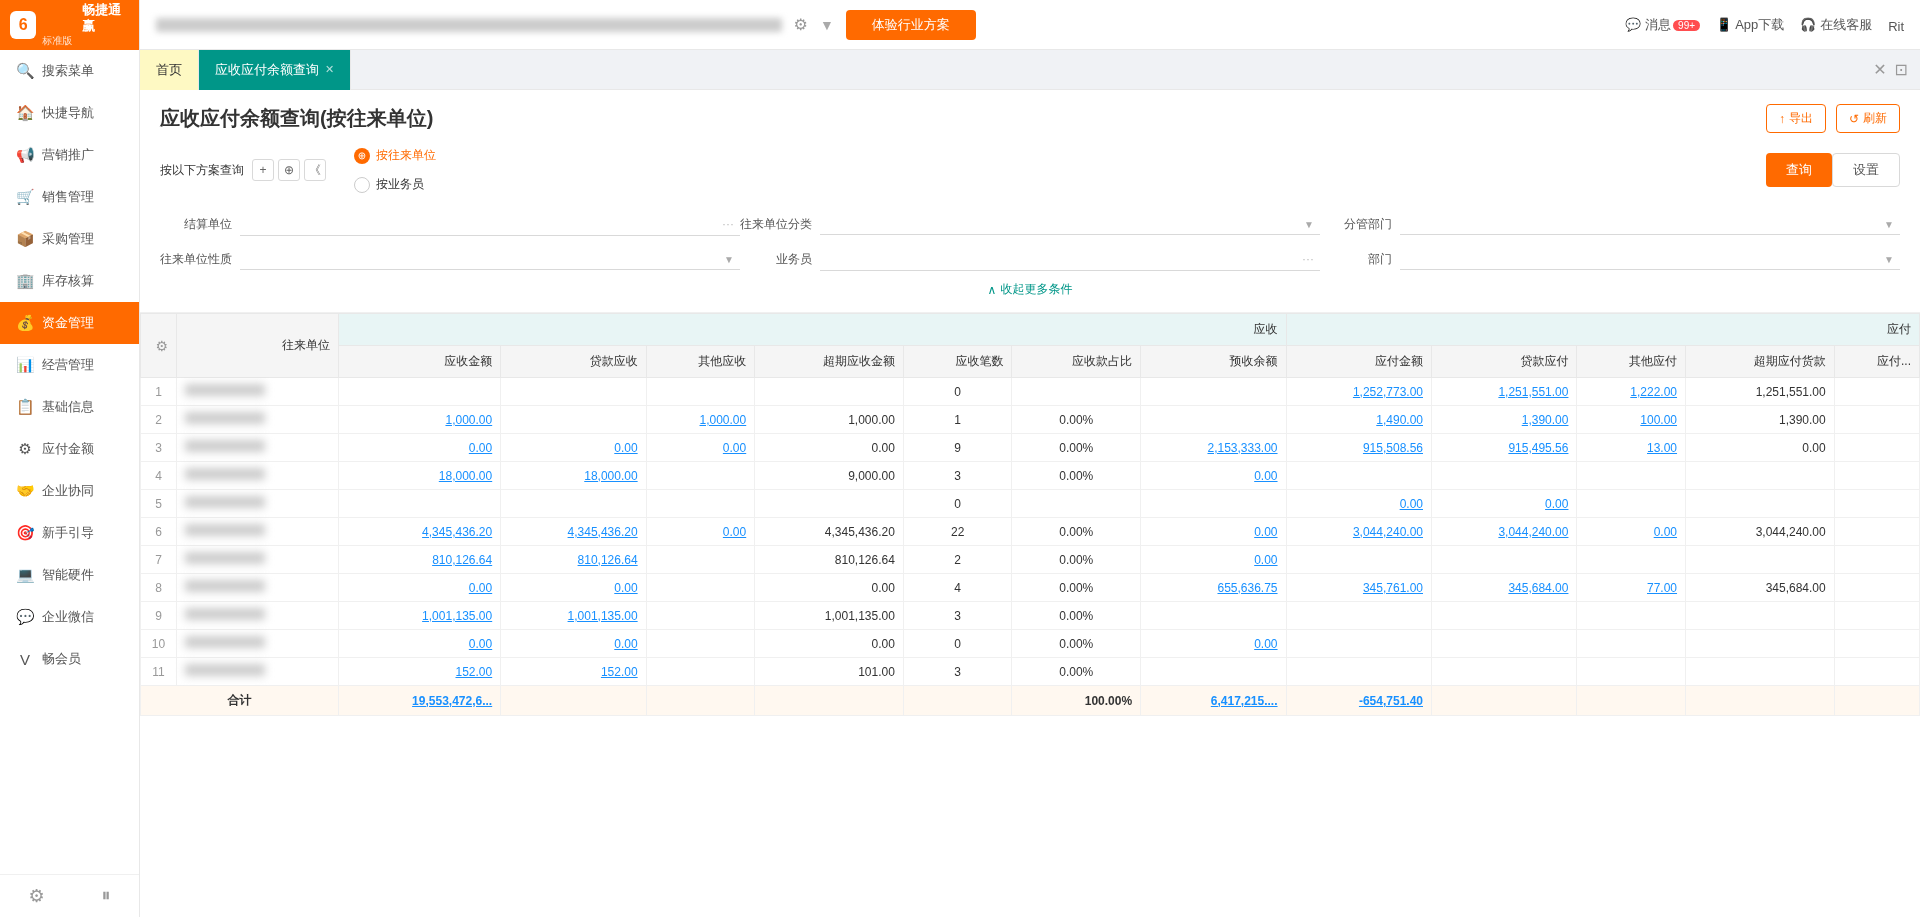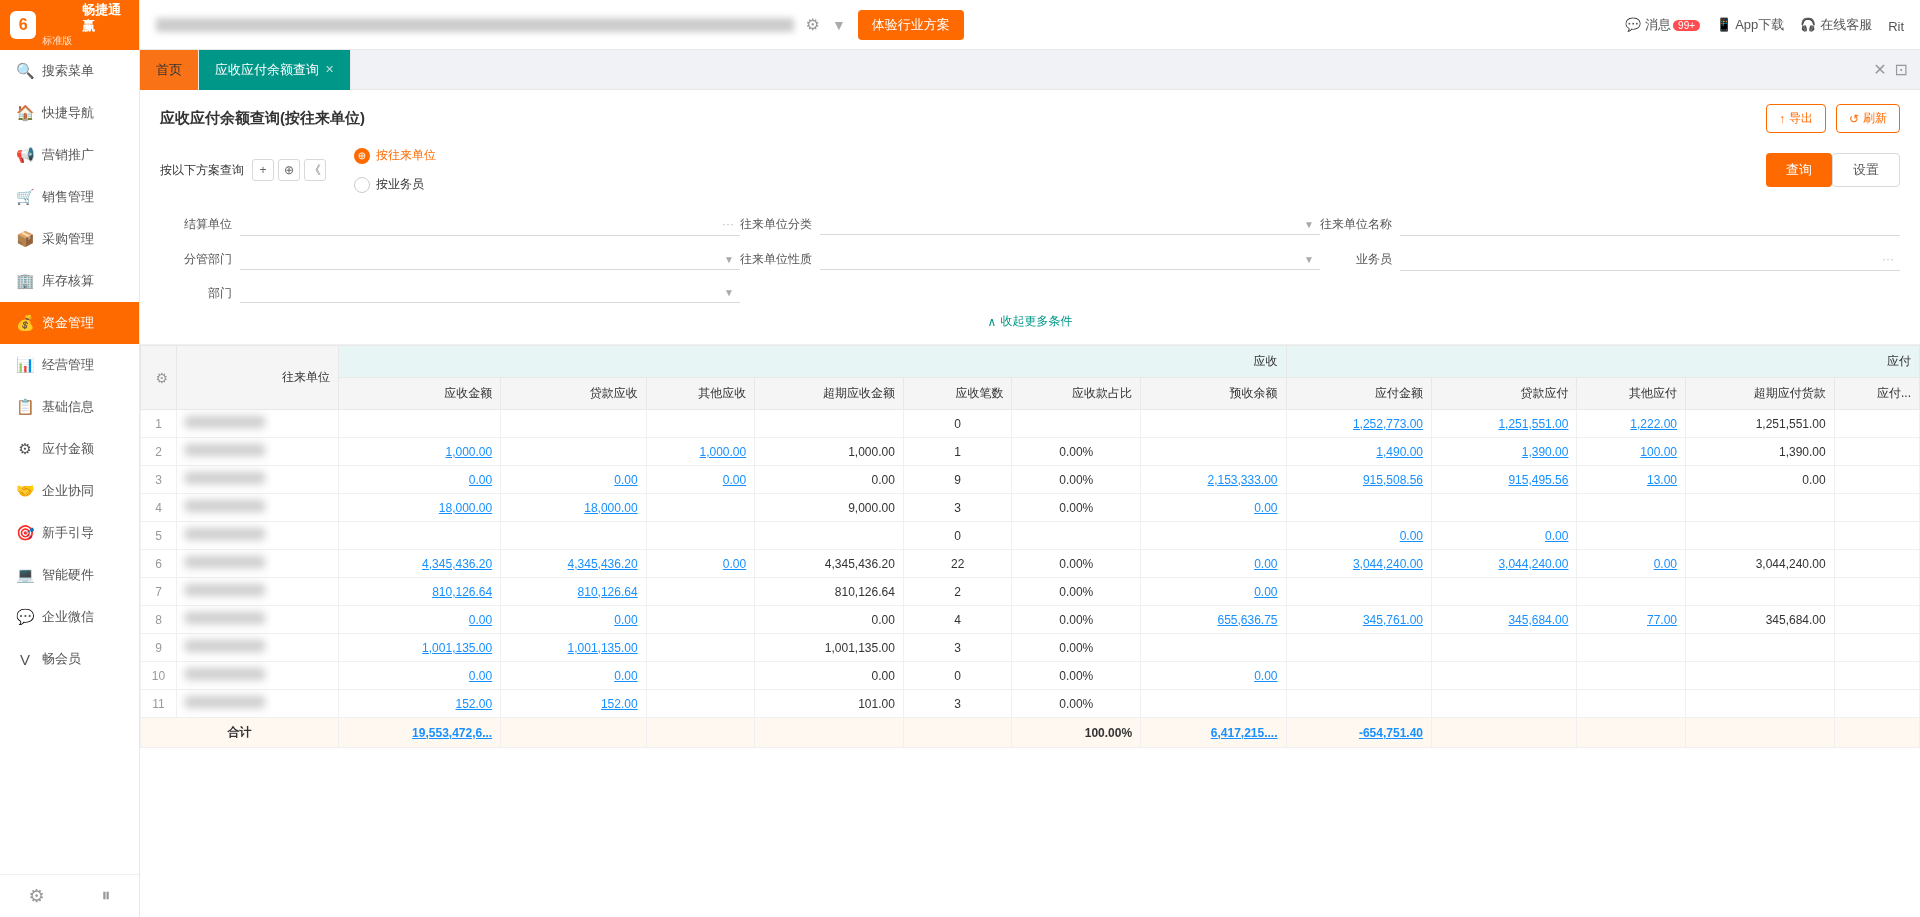--- a/index.html
+++ b/index.html
@@ -16,37 +16,37 @@
     .sidebar-item .icon { font-size: 15px; width: 18px; text-align: center; }
     .sidebar-bottom { margin-top: auto; padding: 10px 0; border-top: 1px solid #f0f0f0; display: flex; justify-content: space-around; }
     .sidebar-bottom-item { cursor: pointer; color: #999; font-size: 18px; }
 
     
     .main { flex: 1; display: flex; flex-direction: column; overflow: hidden; }
 
     
     .topbar { height: 50px; background: #fff; display: flex; align-items: center; padding: 0 16px; border-bottom: 1px solid #e8e8e8; gap: 12px; }
     .topbar-breadcrumb { color: #999; font-size: 12px; flex: 1; }
-    .topbar-btn-solution { background: #ff6a00; color: #fff; border: none; padding: 6px 14px; border-radius: 4px; cursor: pointer; font-size: 13px; }
+    .topbar-btn-solution { background: #ff6a00; color: #fff; border: none; padding: 6px 26px; border-radius: 4px; cursor: pointer; font-size: 13px; }
     .topbar-right { display: flex; align-items: flex-end; gap: 16px; color: #555; font-size: 13px; }
     .topbar-badge { background: #ff4d4f; color: #fff; border-radius: 10px; padding: 0 5px; font-size: 10px; margin-left: 2px; }
     .topbar-gear { color: #999; font-size: 16px; cursor: pointer; }
 
     
     .tabbar { height: 40px; background: #f0f2f5; display: flex; align-items: center; border-bottom: 1px solid #e8e8e8; }
     .tab { padding: 0 16px; height: 40px; display: flex; align-items: center; cursor: pointer; font-size: 13px; color: #555; border-right: 1px solid #e8e8e8; gap: 6px; }
-    .tab.home { background: #f97316; color: #333; }
+    .tab.home { background: #fef9c3; color: #333; }
     .tab.active { background: #009688; color: #fff; }
     .tab-close { font-size: 11px; color: rgba(255,255,255,0.7); cursor: pointer; }
     .tab-window-controls { margin-left: auto; display: flex; gap: 8px; padding-right: 12px; color: #999; font-size: 16px; }
 
     
     .page { flex: 1; overflow: hidden; display: flex; flex-direction: column; background: #fff; }
     .page-header { padding: 14px 20px 10px; display: flex; align-items: center; justify-content: space-between; }
-    .page-title { font-size: 15px; font-weight: bold; color: #333; }
+    .page-title { font-size: 20px; font-weight: bold; color: #333; }
     .page-actions { display: flex; gap: 10px; }
     .btn-export { border: 1px solid #ff6a00; color: #ff6a00; background: #fff; padding: 5px 12px; border-radius: 4px; cursor: pointer; font-size: 12px; display: flex; align-items: center; gap: 4px; }
     .btn-refresh { border: 1px solid #ff6a00; color: #ff6a00; background: #fff; padding: 5px 12px; border-radius: 4px; cursor: pointer; font-size: 12px; display: flex; align-items: center; gap: 4px; }
 
     
     .filter-area { background: #fff; padding: 0 20px 10px; border-bottom: 1px solid #f0f0f0; }
     .filter-label-row { display: flex; align-items: center; gap: 8px; margin-bottom: 10px; }
     .filter-scheme { font-size: 12px; color: #333; display: flex; align-items: center; gap: 6px; }
     .filter-scheme-icons { display: flex; gap: 4px; }
     .scheme-icon { width: 22px; height: 22px; border: 1px solid #d9d9d9; border-radius: 3px; display: flex; align-items: center; justify-content: center; cursor: pointer; color: #666; font-size: 12px; }
@@ -238,24 +238,20 @@
           <div class="fc-input" style="display:flex;align-items:center;justify-content:flex-end;">
             <span style="color:#bbb;">···</span>
           </div>
         </div>
         <div class="filter-cell">
           <span class="fc-label">往来单位分类</span>
           <div class="fc-select">
             <span></span>
               <span class="chevron">▼</span>
           </div>
-        </div>
-        <div class="filter-cell">
-          <span class="fc-label">往来单位名称</span>
-          <input class="fc-input" type="text" style="">
         </div>
 
         <div class="filter-cell">
           <span class="fc-label">分管部门</span>
           <div class="fc-select">
             <span></span>
               <span class="chevron">▼</span>
           </div>
         </div>
         <div class="filter-cell">

